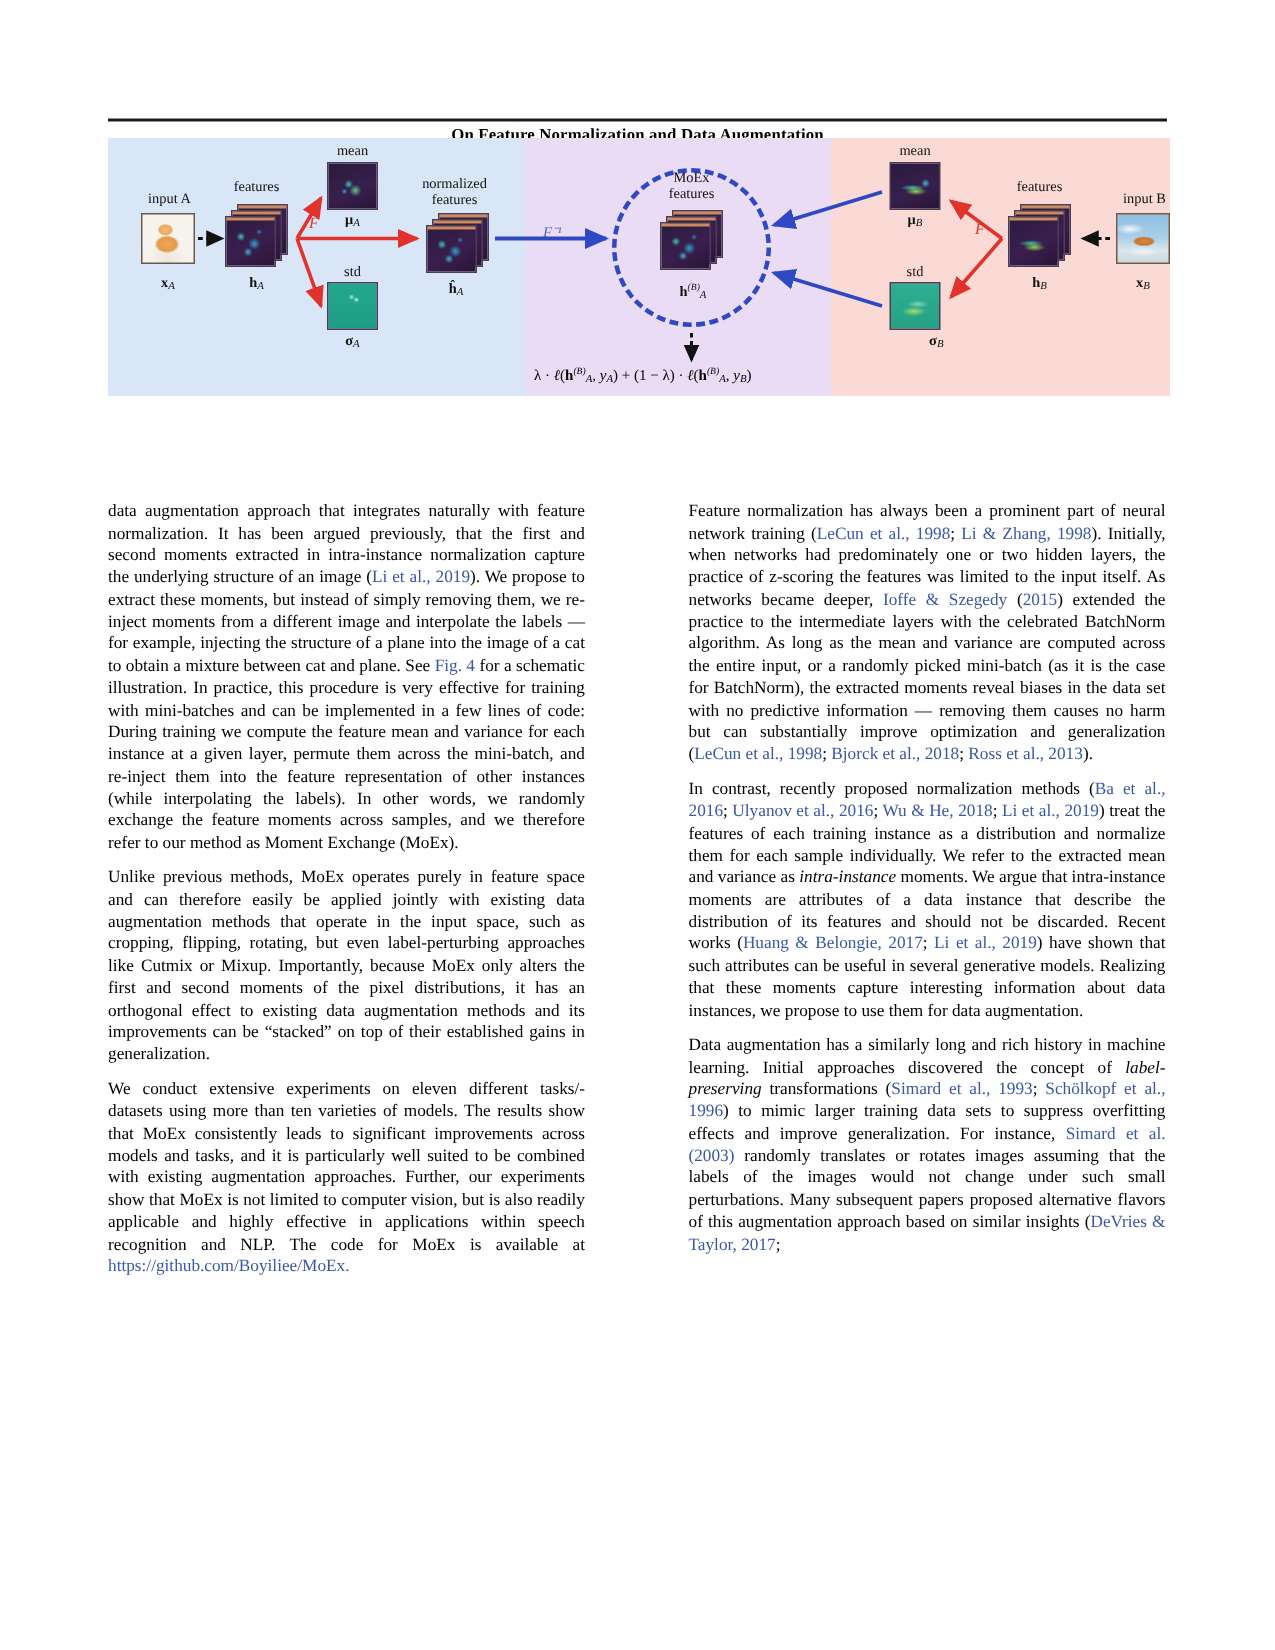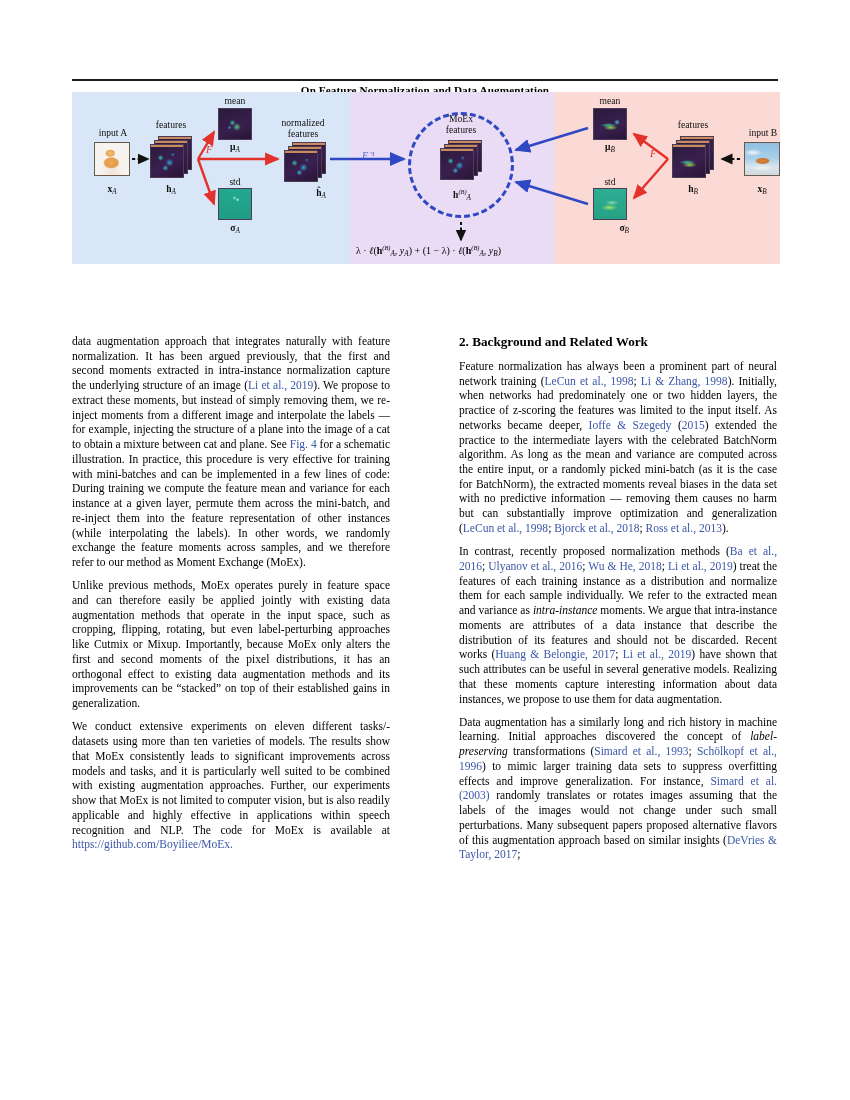--- a/index.html
+++ b/index.html
@@ -260,21 +260,21 @@
       <span>normalized</span><br>
       <span>features</span>
     </div>
 
     <div class="stack" style="left:212px; top:50px; width:44px; height:44px;">
       <div class="card top-strip" style="left:8px; top:0;  width:34px; height:32px;"></div>
       <div class="card top-strip" style="left:4px; top:4px; width:34px; height:32px;"></div>
       <div class="card top-strip" style="left:0px; top:8px; width:34px; height:32px;"></div>
     </div>
 
-    <div class="fig-lbl math" style="left:228px; top:96px; width:42px;">
+    <div class="fig-lbl math" style="left:211px; top:96px; width:42px;">
       <b>ĥ</b><span class="fig-sub">A</span>
     </div>
 
     <div class="fig-lbl" style="left:290px; top:58px; color:#5766c9; font-style:italic; font-size:10px;">F⁻¹</div>
 
     <div class="moex-circle" style="left:336px; top:20px; width:106px; height:106px;"></div>
 
     <div class="fig-lbl" style="left:354px; top:22px; width:70px;">
       <span>MoEx</span><br>
       <span>features</span>
@@ -399,21 +399,20 @@
       “stacked” on top of their established gains in generalization.</p>
 
     <p>We conduct extensive experiments on eleven different tasks/-datasets using more than ten varieties of models. The re­sults show that MoEx consistently leads to significant im­provements across models and tasks, and it is particularly
       well suited to be combined with existing augmentation ap­proaches. Further, our experiments show that MoEx is
       not limited to computer vision, but is also readily appli­cable and highly effective in applications within speech
       recognition and NLP. The code for MoEx is available at
       <span class="lnk">https://github.com/Boyiliee/MoEx.</span></p>
   </div>
 
   <div class="col col-right">
-    <h2>2. Background and Related Work</h2>
 
     <p>Feature normalization has always been a prominent part of
       neural network training (<span class="cite">LeCun et al., 1998</span>; <span class="cite">Li &amp; Zhang,
       1998</span>). Initially, when networks had predominately one or
       two hidden layers, the practice of z-scoring the features was
       limited to the input itself. As networks became deeper, <span class="cite">Ioffe
       &amp; Szegedy</span> (<span class="cite">2015</span>) extended the practice to the intermediate
       layers with the celebrated BatchNorm algorithm. As long
       as the mean and variance are computed across the entire
       input, or a randomly picked mini-batch (as it is the case

